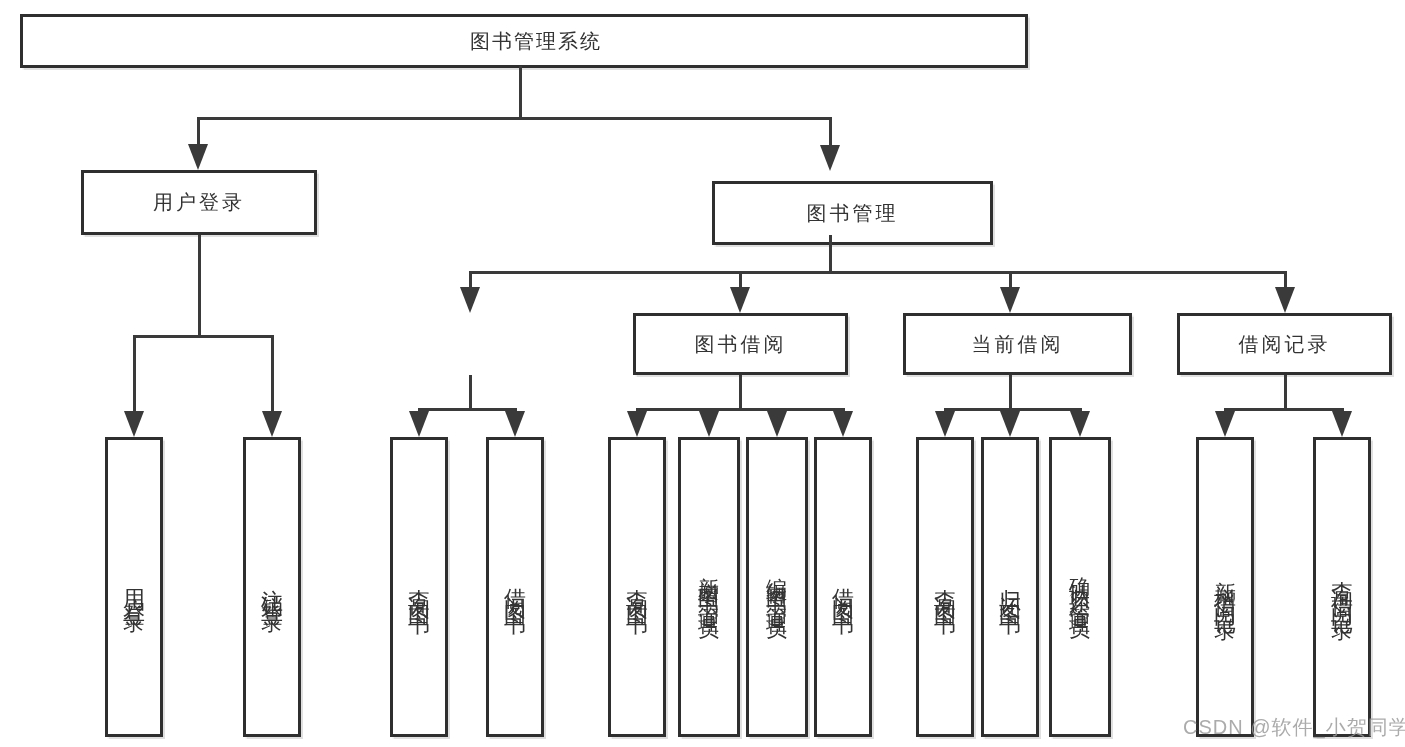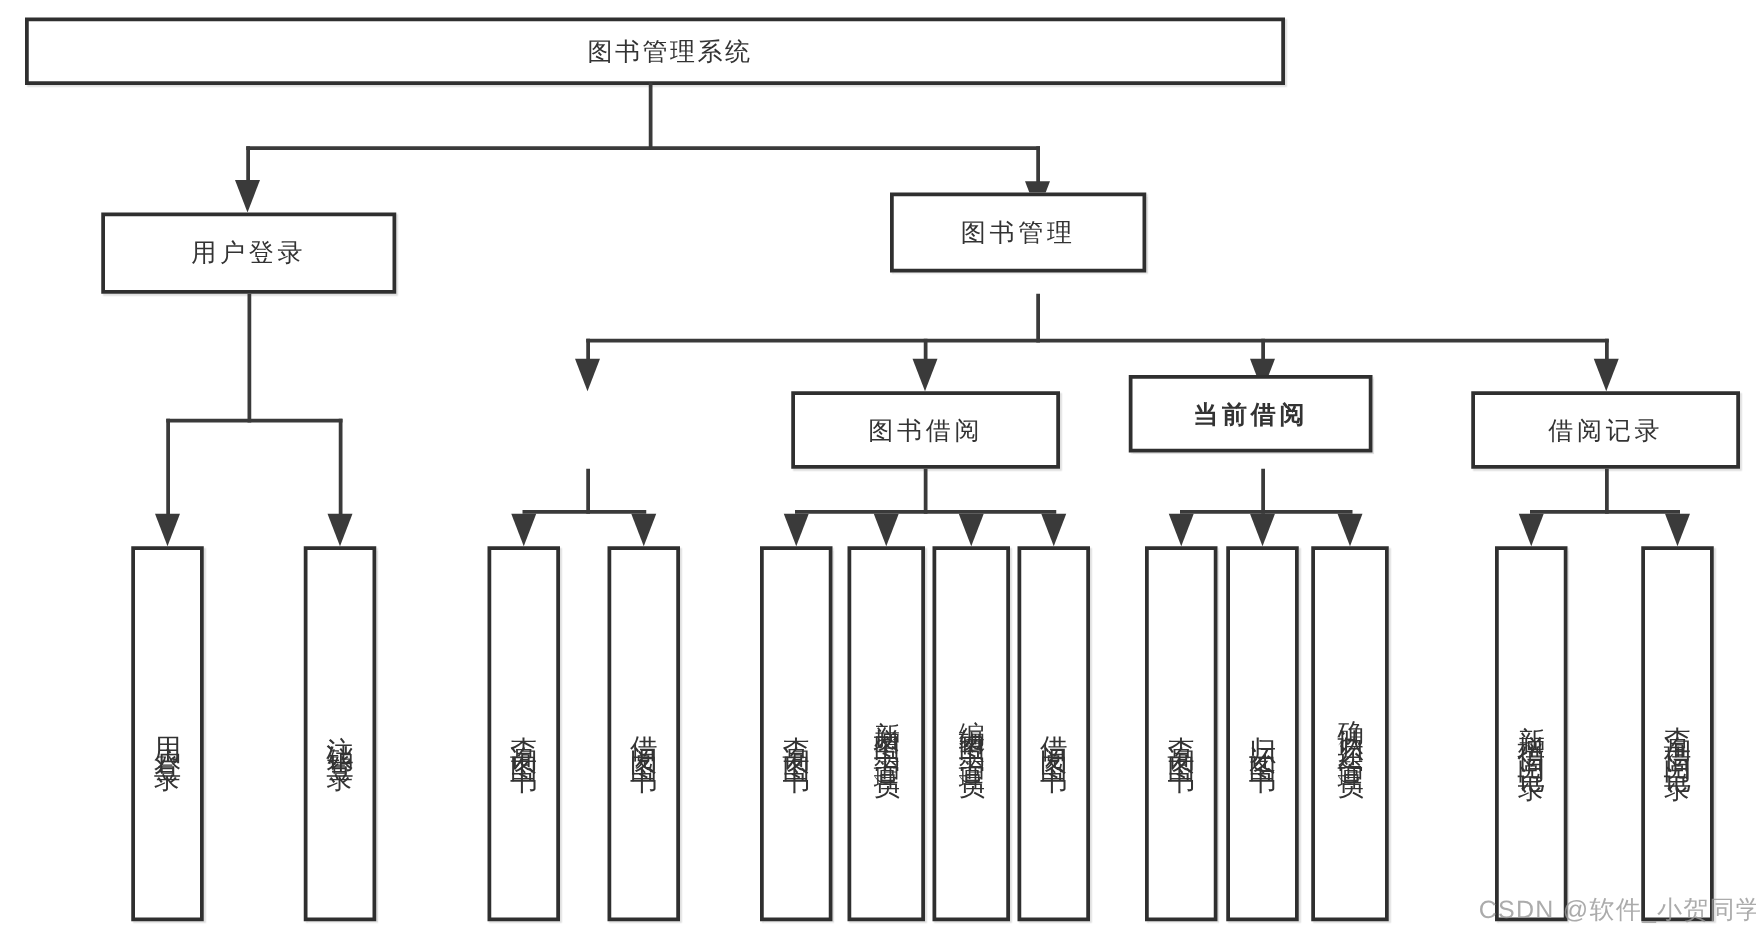--- a/index.html
+++ b/index.html
@@ -46,42 +46,42 @@
   <div class="node" style="left:20px;top:14px;width:1008px;height:54px;letter-spacing:2px;padding-left:24px;">图书管理系统</div>
 
   <div class="vl" style="left:519px;top:66px;height:53px;"></div>
   <div class="hl" style="left:197px;top:117px;width:635px;"></div>
   <div class="vl" style="left:197px;top:117px;height:30px;"></div>
   <div class="vl" style="left:829px;top:117px;height:31px;"></div>
   <div class="ar" style="left:188px;top:144px;"></div>
   <div class="ar" style="left:820px;top:145px;"></div>
 
   <div class="node" style="left:81px;top:170px;width:236px;height:65px;">用户登录</div>
-  <div class="node" style="left:712px;top:154px;width:205px;height:64px;">图书管理</div>
+  <div class="node" style="left:712px;top:181px;width:281px;height:64px;">图书管理</div>
 
   <div class="vl" style="left:198px;top:235px;height:103px;"></div>
   <div class="hl" style="left:133px;top:335px;width:141px;"></div>
   <div class="vl" style="left:133px;top:335px;height:78px;"></div>
   <div class="vl" style="left:271px;top:335px;height:78px;"></div>
   <div class="ar" style="left:124px;top:411px;"></div>
   <div class="ar" style="left:262px;top:411px;"></div>
 
   <div class="vl" style="left:829px;top:235px;height:39px;"></div>
   <div class="hl" style="left:469px;top:271px;width:818px;"></div>
   <div class="vl" style="left:469px;top:271px;height:18px;"></div>
   <div class="vl" style="left:739px;top:271px;height:18px;"></div>
   <div class="vl" style="left:1009px;top:271px;height:18px;"></div>
   <div class="vl" style="left:1284px;top:271px;height:18px;"></div>
   <div class="ar" style="left:460px;top:287px;"></div>
   <div class="ar" style="left:730px;top:287px;"></div>
   <div class="ar" style="left:1000px;top:287px;"></div>
   <div class="ar" style="left:1275px;top:287px;"></div>
 
   <div class="node" style="left:633px;top:313px;width:215px;height:62px;">图书借阅</div>
-  <div class="node" style="left:903px;top:300px;width:195px;height:62px;font-weight:bold;">当前借阅</div>
+  <div class="node" style="left:903px;top:313px;width:229px;height:62px;">当前借阅</div>
   <div class="node" style="left:1177px;top:313px;width:215px;height:62px;">借阅记录</div>
 
   <div class="vl" style="left:469px;top:375px;height:36px;"></div>
   <div class="hl" style="left:418px;top:408px;width:99px;"></div>
   <div class="ar" style="left:409px;top:411px;"></div>
   <div class="ar" style="left:505px;top:411px;"></div>
 
   <div class="vl" style="left:739px;top:375px;height:36px;"></div>
   <div class="hl" style="left:636px;top:408px;width:209px;"></div>
   <div class="ar" style="left:627px;top:411px;"></div>

